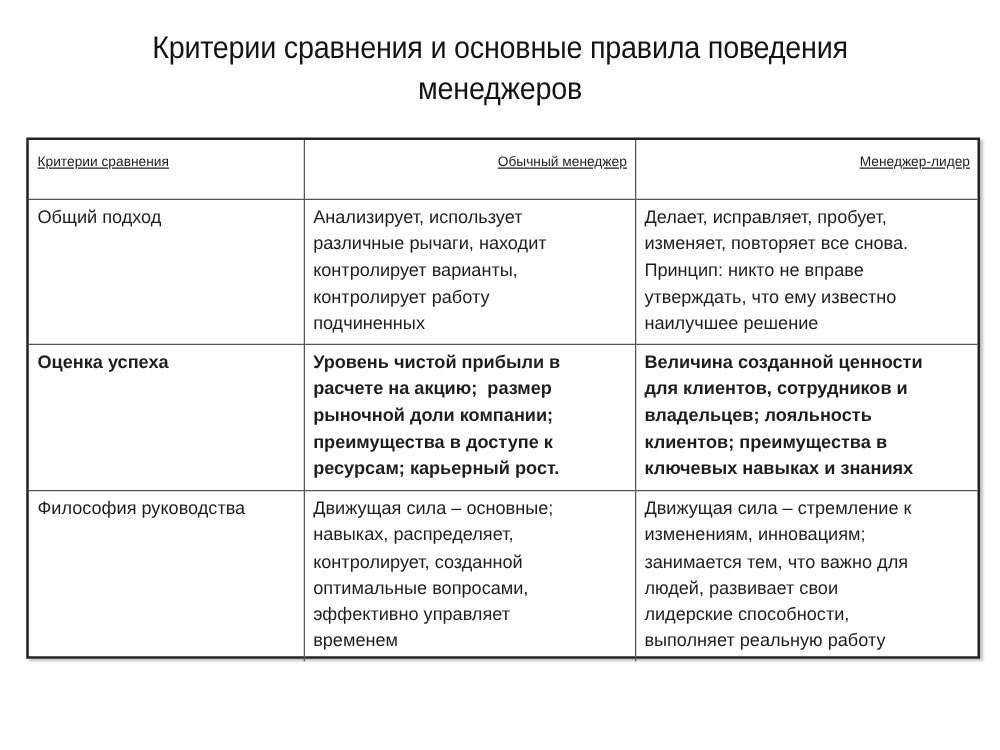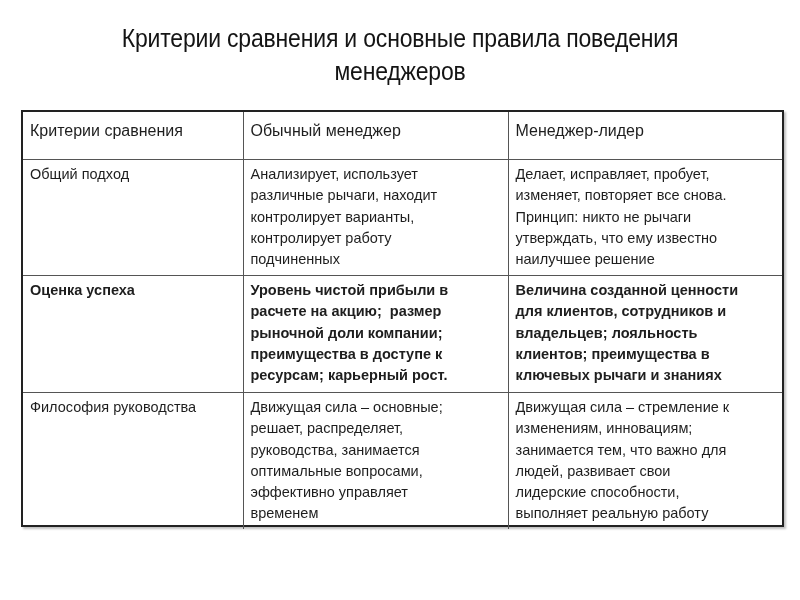--- a/index.html
+++ b/index.html
@@ -63,25 +63,26 @@
       overflow: hidden;
     }
     table.compare tr:first-child th { border-top: none; }
     table.compare tr th:first-child,
     table.compare tr td:first-child { border-left: none; }
     table.compare tr th:last-child,
     table.compare tr td:last-child { border-right: none; }
     table.compare tr:last-child td { border-bottom: none; }
 
     table.compare thead th {
-      font-size: 16px;
+      font-size: 11px;
       height: 37px;
       padding-top: 8px;
+      text-decoration: underline;
     }
-    table.compare thead th.centered { text-align: left; }
+    table.compare thead th.centered { text-align: right; }
     tr.r1 td { height: 109px; }
     tr.r2 td { height: 110px; font-weight: bold; }
     tr.r3 td { height: 130px; }
     .line { display: block; white-space: nowrap; }
   </style>
 </head>
 <body>
 
 <h1 class="slide-title">
   <span>Критерии сравнения и основные правила поведения</span>
@@ -108,48 +109,48 @@
         <td>
           <span class="line">Анализирует, использует</span>
           <span class="line">различные рычаги, находит</span>
           <span class="line">контролирует варианты,</span>
           <span class="line">контролирует работу</span>
           <span class="line">подчиненных</span>
         </td>
         <td>
           <span class="line">Делает, исправляет, пробует,</span>
           <span class="line">изменяет, повторяет все снова.</span>
-          <span class="line">Принцип: никто не рычаги</span>
+          <span class="line">Принцип: никто не вправе</span>
           <span class="line">утверждать, что ему известно</span>
           <span class="line">наилучшее решение</span>
         </td>
       </tr>
       <tr class="r2">
         <td>Оценка успеха</td>
         <td>
           <span class="line">Уровень чистой прибыли в</span>
           <span class="line" style="white-space:pre">расчете на акцию;  размер</span>
           <span class="line">рыночной доли компании;</span>
           <span class="line">преимущества в доступе к</span>
           <span class="line">ресурсам; карьерный рост.</span>
         </td>
         <td>
           <span class="line">Величина созданной ценности</span>
           <span class="line">для клиентов, сотрудников и</span>
           <span class="line">владельцев; лояльность</span>
           <span class="line">клиентов; преимущества в</span>
-          <span class="line">ключевых рычаги и знаниях</span>
+          <span class="line">ключевых навыках и знаниях</span>
         </td>
       </tr>
       <tr class="r3">
         <td>Философия руководства</td>
         <td>
           <span class="line">Движущая сила – основные;</span>
-          <span class="line">решает, распределяет,</span>
-          <span class="line">руководства, занимается</span>
+          <span class="line">навыках, распределяет,</span>
+          <span class="line">контролирует, созданной</span>
           <span class="line">оптимальные вопросами,</span>
           <span class="line">эффективно управляет</span>
           <span class="line">временем</span>
         </td>
         <td>
           <span class="line">Движущая сила – стремление к</span>
           <span class="line">изменениям, инновациям;</span>
           <span class="line">занимается тем, что важно для</span>
           <span class="line">людей, развивает свои</span>
           <span class="line">лидерские способности,</span>

